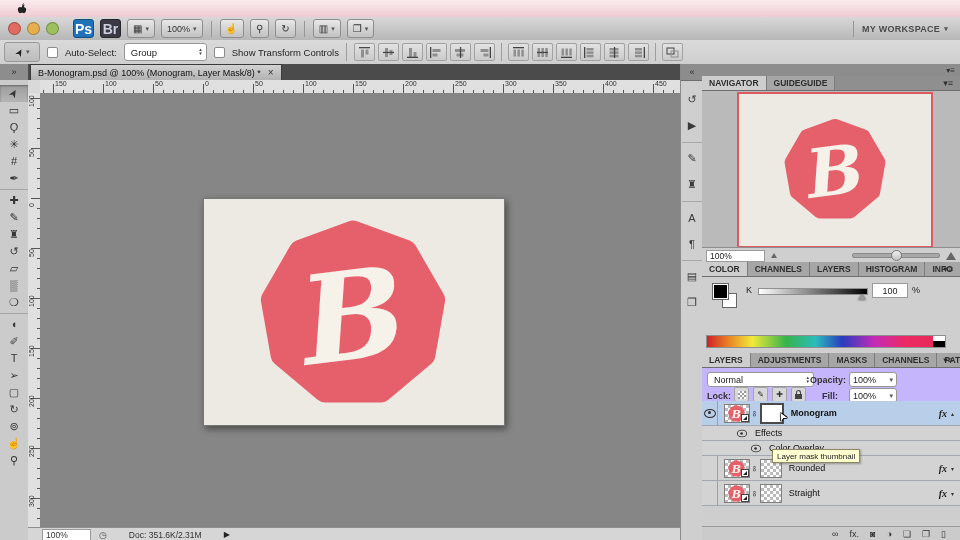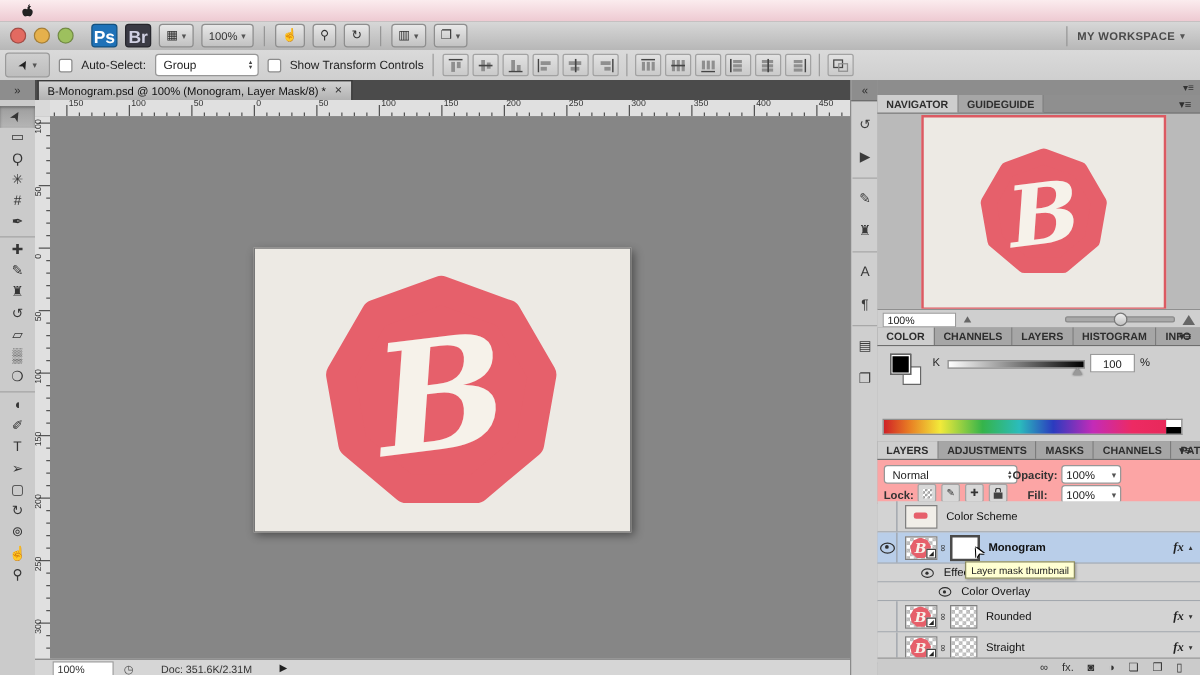--- a/index.html
+++ b/index.html
@@ -118,21 +118,21 @@
   #k-slider{position:absolute;left:56px;top:11px;width:108px;height:5px;background:linear-gradient(to right,#fff,#000);border:1px solid #8f8f8f}
   #k-thumb{position:absolute;left:156px;top:17px;width:0;height:0;border-left:4px solid transparent;border-right:4px solid transparent;border-bottom:6px solid #999;filter:drop-shadow(0 0 1px #555)}
   #k-value{position:absolute;left:170px;top:6px;width:34px;height:13px;background:#fff;border:1px solid #9b9b9b;font-size:9px;display:flex;align-items:center;justify-content:center}
   #k-unit{position:absolute;left:210px;top:8px;font-size:9px;color:#222}
   #ramp{position:absolute;left:4px;top:58px;width:226px;height:11px;border:1px solid #8f8f8f;
     background:linear-gradient(to right,#cf2127,#e87d23 9%,#f2ea3a 20%,#35b44a 35%,#2bbcbc 48%,#2b3bbf 60%,#c32bb8 74%,#ed2a63 88%,#e8295a)}
   #ramp-end{position:absolute;left:231px;top:58px;width:12px;height:11px;border:1px solid #8f8f8f;border-left:none;
     background:linear-gradient(#fff 50%,#000 50%)}
   
   #layerspanel{top:289px;height:187px;bottom:0}
-  #layers-controls{position:relative;height:34px;background:#fca5a5;border-bottom:1px solid #9b9b9b}
+  #layers-controls{position:relative;height:34px;background:#c4b5fd;border-bottom:1px solid #9b9b9b}
   #blend-box{position:absolute;left:5px;top:4px;width:96px;height:13px;background:#fff;border:1px solid #979797;border-radius:3px;
     display:flex;align-items:center;justify-content:space-between;padding:0 3px 0 6px;font-size:9px}
   #opacity-label{position:absolute;left:108px;top:7px;font-size:9px;font-weight:bold;color:#333}
   #opacity-box{position:absolute;left:147px;top:4px;width:40px;height:13px;background:#fff;border:1px solid #979797;border-radius:3px;
     font-size:9px;display:flex;align-items:center;justify-content:space-between;padding:0 3px}
   #lock-label{position:absolute;left:5px;top:23px;font-size:9px;font-weight:bold;color:#333}
   #lock-icons{position:absolute;left:32px;top:19px;display:flex;gap:4px;align-items:center}
   .lk{width:13px;height:13px;border:1px solid #a5a5a5;border-radius:2px;background:#d8d8d8;display:flex;align-items:center;justify-content:center;font-size:8px;color:#333}
   .mini-checker{width:8px;height:8px;background:#fff;background-image:linear-gradient(45deg,#999 25%,transparent 25%,transparent 75%,#999 75%),linear-gradient(45deg,#999 25%,transparent 25%,transparent 75%,#999 75%);background-size:4px 4px;background-position:0 0,2px 2px}
   .padlock{width:7px;height:5px;background:#444;position:relative;margin-top:3px}
@@ -728,27 +728,20 @@
         </div>
         <span id="fill-label" data-name="fill-label">Fill:</span>
         <span id="fill-box" data-name="fill-field">
             <span>100%</span>
             <span class="dar">▾</span>
           </span>
       </div>
 
       <div id="layer-rows">
 
-        <div class="lrow h24" data-name="layer-row-color-scheme">
-          <span class="eyecol" data-name="visibility-well"></span>
-          <span class="lthumb solid" data-name="layer-thumbnail">
-              <span class="cs-dash" style="background: rgb(230, 96, 107);"></span>
-            </span>
-          <span class="lname">Color Scheme</span>
-        </div>
 
         <div class="lrow h24 selected" data-name="layer-row-monogram">
           <span class="eyecol" data-name="visibility-well">
               <span class="eye" data-name="eye-icon"></span>
             </span>
           <span class="lthumb" data-name="layer-thumbnail">
             <svg width="17" height="17" viewBox="-116 -116 232 232">
               <polygon points="0,-100 64.3,-76.6 98.5,-17.4 86.6,50 34.2,94 -34.2,94 -86.6,50 -98.5,-17.4 -64.3,-76.6" stroke-width="28" stroke-linejoin="round" fill="#e6606b" stroke="#e6606b"></polygon>
               <text x="0" y="55" text-anchor="middle" font-size="150" font-family="DejaVu Serif, serif" font-style="italic" font-weight="bold" fill="#f6f2ea">B</text>
             </svg>

